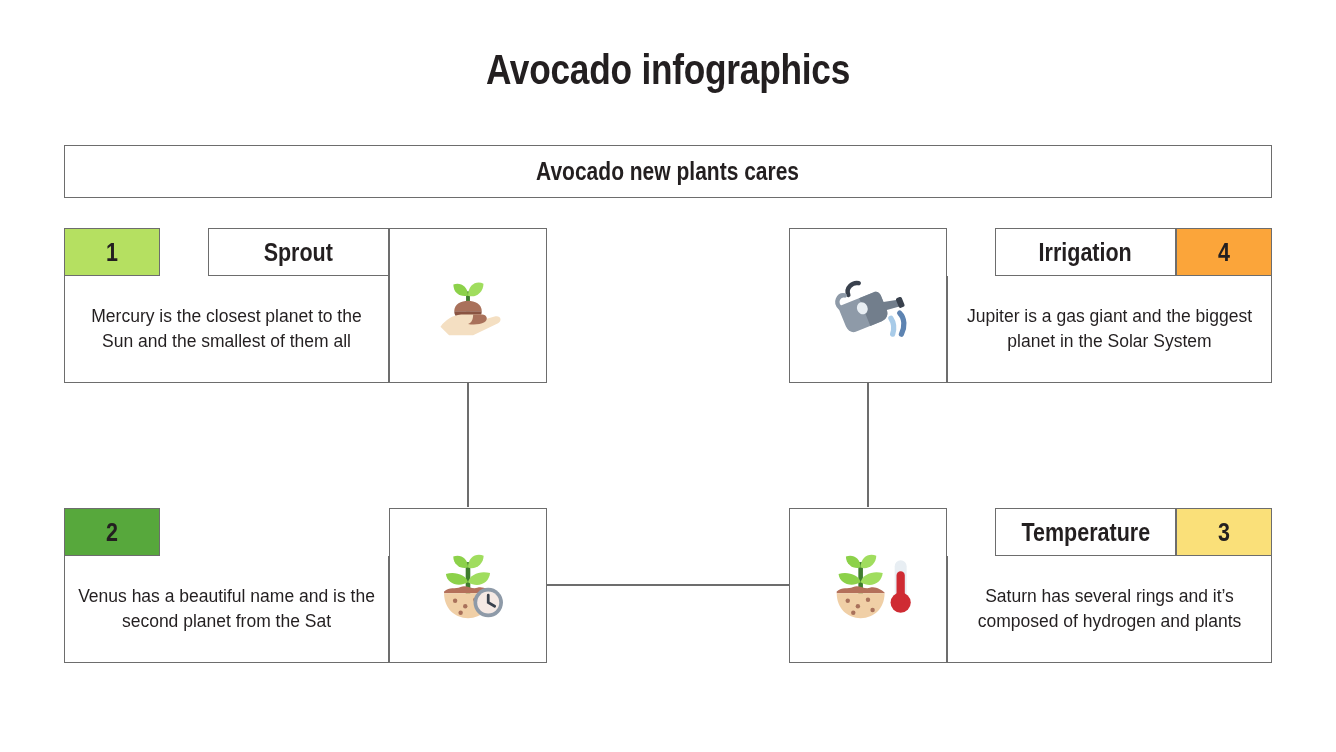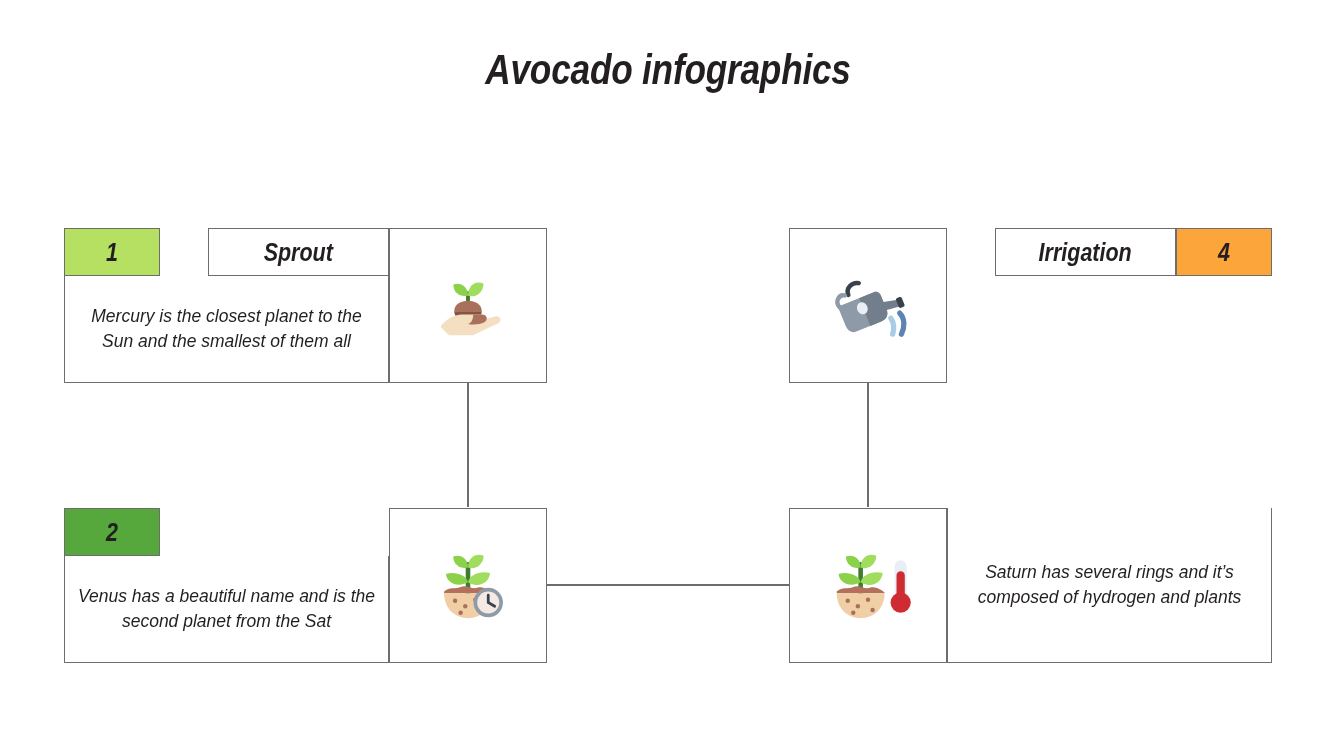--- a/index.html
+++ b/index.html
@@ -2,21 +2,21 @@
 <html><head>
 <meta charset="utf-8">
 <style>
   * { margin:0; padding:0; box-sizing:border-box; }
   html, body {
     width:1336px; height:752px;
     background:#ffffff;
     font-family:"Liberation Sans", sans-serif;
     overflow:hidden;
   }
-  #stage { position:relative; width:1324px; height:752px;font-style:italic; }
+  #stage { position:relative; width:1324px; height:752px; }
 
   
   .page-title{
     position:absolute; left:0; top:44px; width:1336px;
     text-align:center;
     font-family:"Liberation Sans Narrow","Liberation Sans",sans-serif;
     font-weight:bold; font-size:42px; line-height:52px;
     color:#231f20; letter-spacing:-0.3px;
     transform:scaleX(0.84); transform-origin:50% 50%;
   }
@@ -96,20 +96,23 @@
   .card.right .titlecell{ order:0; }
   .card.right .numcell{ order:1; }
 </style>
 </head>
 <body>
 
 <div id="stage">
 
   <div class="page-title">Avocado infographics</div>
 
+  <div class="banner">
+    <div class="banner-text">Avocado new plants cares</div>
+  </div>
 
   <div class="conn" style="left:467px; top:382px; width:1.6px; height:125px;"></div>
   <div class="conn" style="left:547px; top:584px; width:242px; height:1.6px;"></div>
   <div class="conn" style="left:867px; top:382px; width:1.6px; height:125px;"></div>
 
   <div class="card left" style="left:64px; top:228px;">
     <div class="txtcol">
       <div class="headrow">
         <div class="numcell" style="background:#b5e061;">
           <span>1</span>
@@ -189,20 +192,23 @@
     </div>
     <div class="txtcol">
       <div class="headrow">
         <div class="titlecell">
           <span>Irrigation</span>
         </div>
         <div class="numcell" style="background:#fba53a;">
           <span>4</span>
         </div>
       </div>
+      <div class="bodycell">
+        <p>Jupiter is a gas giant and the biggest planet in the Solar System</p>
+      </div>
     </div>
   </div>
 
   <div class="card right" style="left:789px; top:508px;">
     <div class="iconbox">
 
       <svg width="92" height="92" viewBox="0 0 100 100">
         <path d="M42 70 L42 24" stroke="#3f7d2e" stroke-width="5" fill="none"></path>
         <path d="M42 30 C42 19 33 15 26 18 C26 27 34 32 42 30 Z" fill="#8cd14a"></path>
         <path d="M42 30 C42 18 51 14 59 17 C59 26 50 33 42 30 Z" fill="#a0dd5e"></path>
@@ -214,19 +220,27 @@
         <circle cx="39" cy="72" r="2.4" fill="#a9715b"></circle>
         <circle cx="50" cy="65" r="2.4" fill="#a9715b"></circle>
         <circle cx="34" cy="79" r="2.4" fill="#a9715b"></circle>
         <circle cx="55" cy="76" r="2.4" fill="#a9715b"></circle>
         <rect x="79" y="22" width="13" height="48" rx="6.5" fill="#e8eef3"></rect>
         <circle cx="85.5" cy="68" r="11" fill="#cf2b33"></circle>
         <rect x="81" y="34" width="9" height="36" rx="4.5" fill="#cf2b33"></rect>
       </svg>
     </div>
     <div class="txtcol">
+      <div class="headrow">
+        <div class="titlecell">
+          <span>Temperature</span>
+        </div>
+        <div class="numcell" style="background:#fae079;">
+          <span>3</span>
+        </div>
+      </div>
       <div class="bodycell">
         <p>Saturn has several rings and it’s composed of hydrogen and plants</p>
       </div>
     </div>
   </div>
 
 </div>
 
 </body></html>

